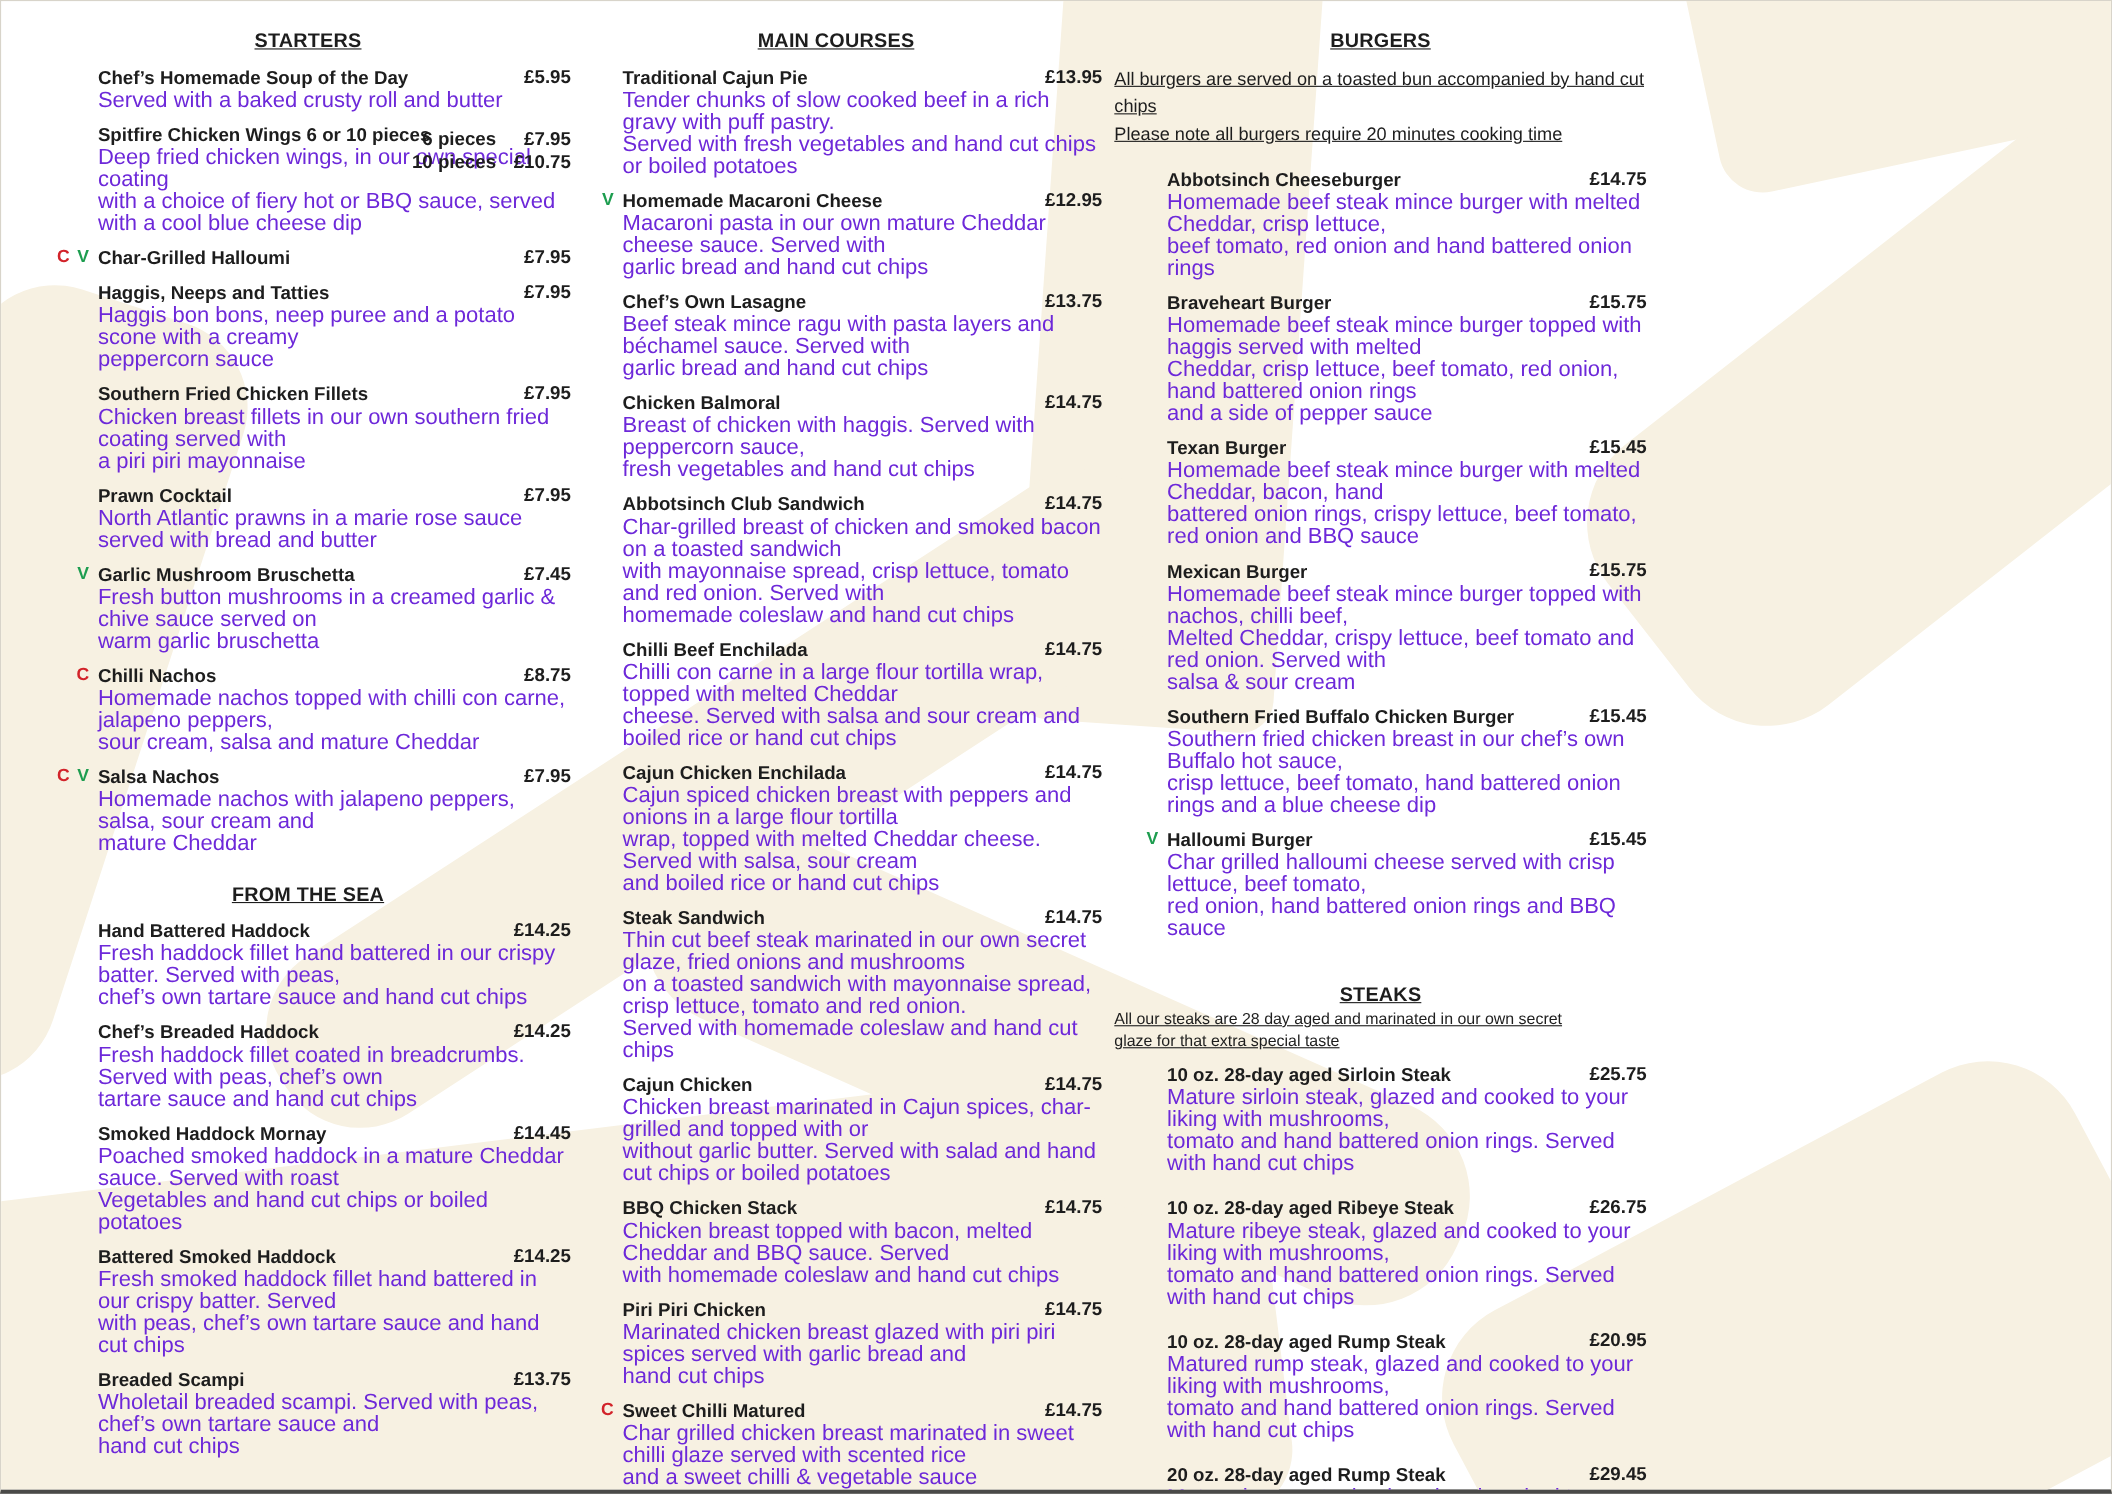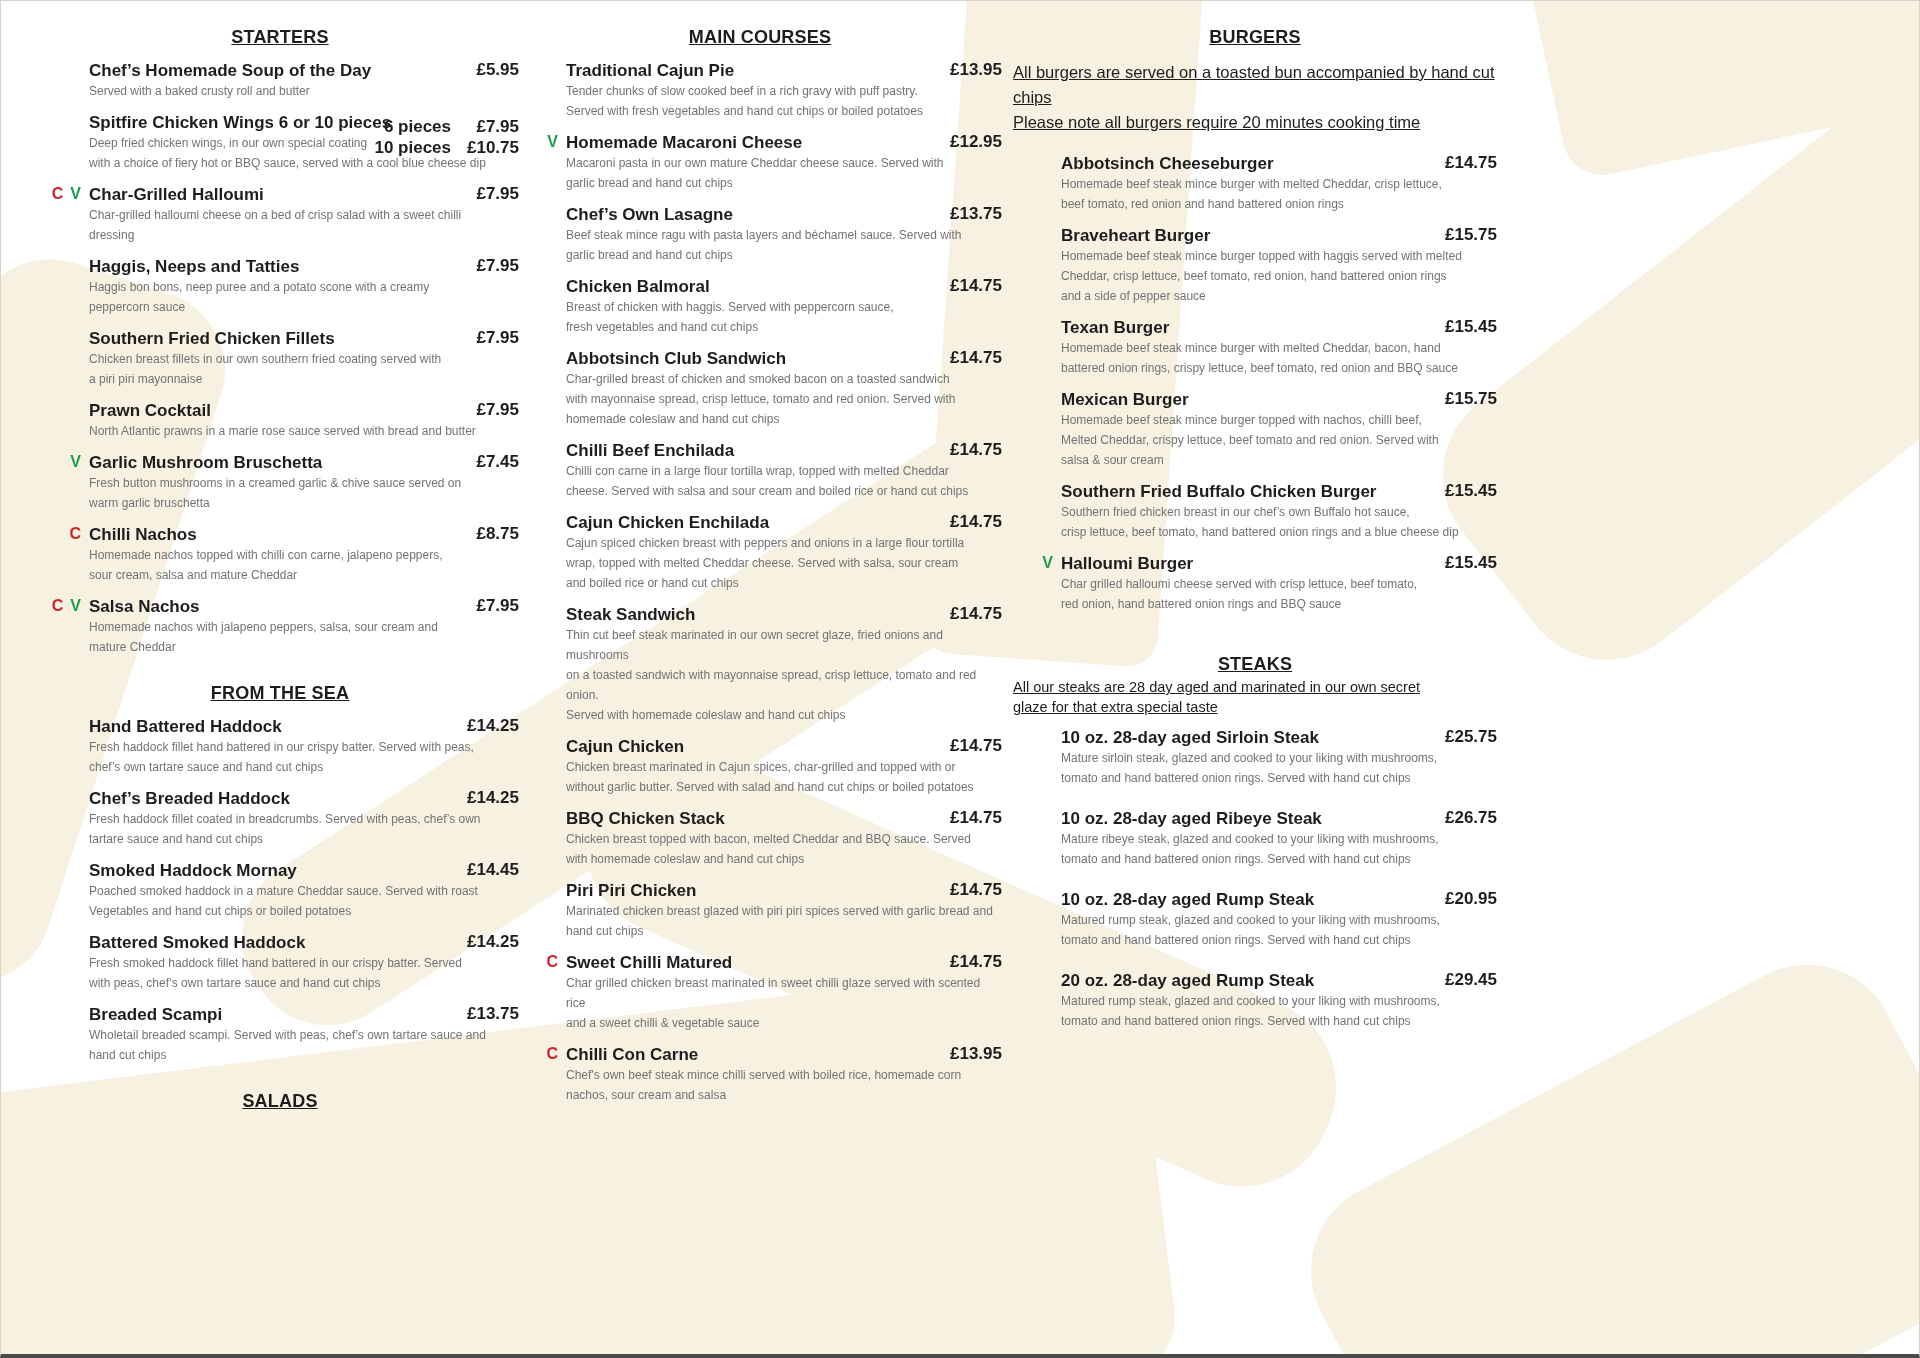--- a/index.html
+++ b/index.html
@@ -33,21 +33,21 @@
 
   .item{position:relative;padding-left:48px;margin-bottom:11px;}
   .section-steaks .item{margin-bottom:20px;}
   .markers{position:absolute;left:0;top:1px;width:40px;display:flex;justify-content:flex-end;gap:7px;
            font-weight:700;font-size:16px;}
   .marker-C{color:#d2232a;}
   .marker-V{color:#1d9d4f;}
   .name-row{display:flex;justify-content:space-between;align-items:flex-start;}
   .name{font-weight:700;font-size:17px;line-height:21px;}
   .price{font-weight:700;font-size:17px;white-space:nowrap;margin-left:10px;}
-  .desc{font-size:12px;line-height:20px;white-space:pre-line;color:#737373;}
+  .desc{font-size:20px;line-height:20px;white-space:pre-line;color:#6d28d9;}
   .price-table{position:absolute;top:4px;right:0;display:grid;grid-template-columns:auto auto;
                column-gap:16px;font-weight:700;font-size:17px;line-height:21px;text-align:right;}
 </style>
 </head>
 <body>
 
 <div id="page">
   <div class="wm" id="wm1"></div>
   <div class="wm" id="wm2"></div>
   <div class="wm" id="wm3"></div>
@@ -84,22 +84,20 @@
         </div>
         <div class="item">
           <span class="markers">
             <span class="marker-C">C</span>
             <span class="marker-V">V</span>
           </span>
           <div class="name-row">
             <span class="name">Char-Grilled Halloumi</span>
             <span class="price">£7.95</span>
           </div>
-          <div class="desc">Char-grilled halloumi cheese on a bed of crisp salad with a sweet chilli
-dressing</div>
         </div>
         <div class="item">
           <span class="markers"></span>
           <div class="name-row">
             <span class="name">Haggis, Neeps and Tatties</span>
             <span class="price">£7.95</span>
           </div>
           <div class="desc">Haggis bon bons, neep puree and a potato scone with a creamy
 peppercorn sauce</div>
         </div>

